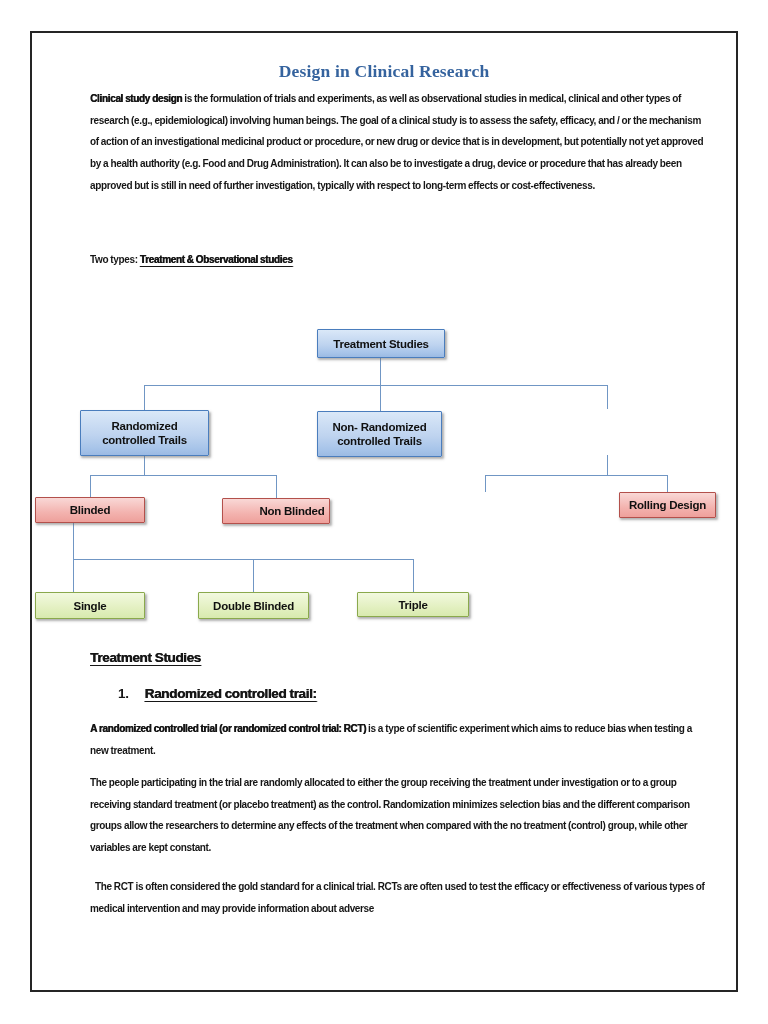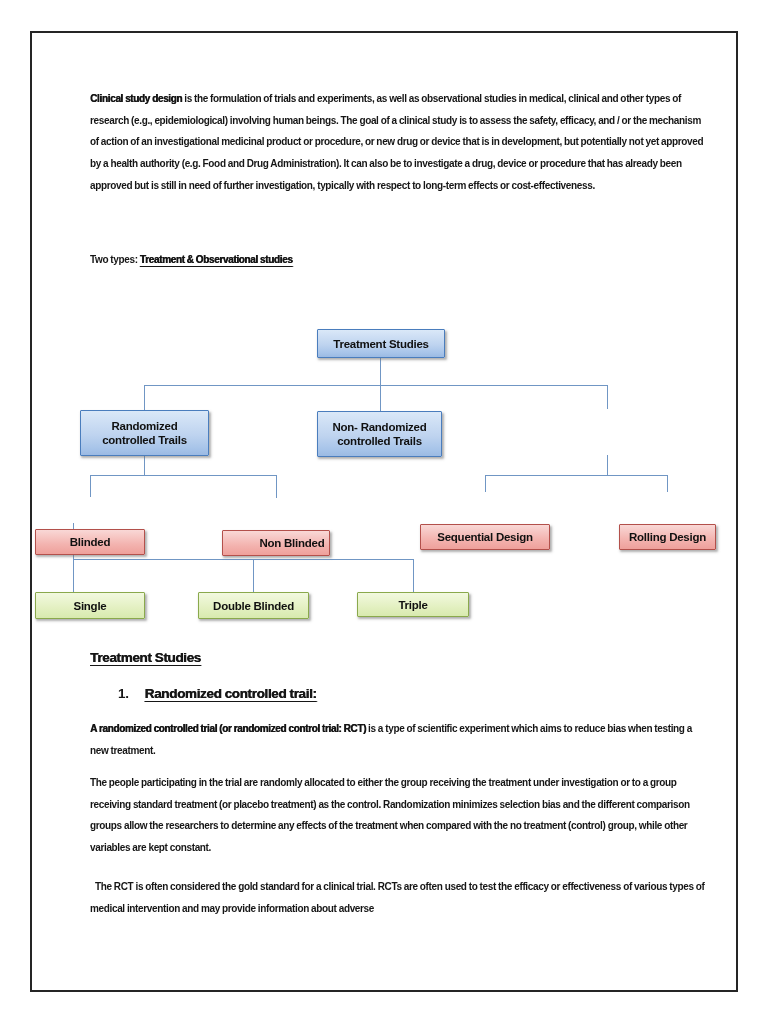--- a/index.html
+++ b/index.html
@@ -37,41 +37,42 @@
   .diagram { left:0; top:269px; width:704px; height:332px; }
   .node {
     position:absolute; box-sizing:border-box;
     display:flex; align-items:center; justify-content:center; text-align:center;
     font-size:11.5px; line-height:14px; font-weight:700; color:#101010;
     letter-spacing:-0.25px; border-radius:1px;
     box-shadow:1.5px 2px 2.5px rgba(110,110,110,0.55);
     padding:1px 3px;
   }
   .n-blue  { background:linear-gradient(#dae8f8 0%, #bed3ef 55%, #a7c4e9 85%, #9bbae3 100%); border:1.5px solid #4a7dbd; }
-  .n-pink  { background:linear-gradient(#f9d8d6 0%, #f3b3af 60%, #eea09b 100%); border:1.5px solid #b3504b;margin-top:32px; }
+  .n-pink  { background:linear-gradient(#f9d8d6 0%, #f3b3af 60%, #eea09b 100%); border:1.5px solid #b3504b; }
   .n-green { background:linear-gradient(#f2f9df 0%, #e3f0c1 60%, #d8eaaf 100%); border:1.5px solid #8aa94c; }
   .cl { position:absolute; background:#7096c4; }
 
   #node-treatment      { left:285px; top:27px;  width:128px; height:29px; }
   #node-randomized     { left:48px;  top:108px; width:129px; height:46px; }
   #node-non-randomized { left:285px; top:109px; width:125px; height:46px; }
   #node-adaptive       { left:512px; top:107px; width:126px; height:46px; }
   #node-blinded        { left:3px;   top:195px; width:110px; height:26px; }
   #node-non-blinded    { left:190px; top:196px; width:108px; height:26px;padding-left:35px; }
   #node-sequential     { left:388px; top:190px; width:130px; height:26px; }
   #node-rolling        { left:587px; top:190px; width:97px;  height:26px; }
   #node-single         { left:3px;   top:290px; width:110px; height:27px; }
   #node-double         { left:166px; top:290px; width:111px; height:27px; }
   #node-triple         { left:325px; top:290px; width:112px; height:25px; }
 </style>
 </head>
 <body>
 
 <div class="page">
 
+  <div class="abs doc-title">Design in Clinical Research</div>
 
   <div class="abs body-text intro"><span class="xb">Clinical study design</span><span> is the formulation of trials and experiments, as well as observational studies in medical, clinical and other types of research (e.g., epidemiological) involving human beings. The goal of a clinical study is to assess the safety, efficacy, and / or the mechanism of action of an investigational medicinal product or procedure, or new drug or device that is in development, but potentially not yet approved by a health authority (e.g. Food and Drug Administration). It can also be to investigate a drug, device or procedure that has already been approved but is still in need of further investigation, typically with respect to long-term effects or cost-effectiveness.</span></div>
 
   <div class="abs body-text two-types"><span>Two types: </span><span class="u xb">Treatment &amp; Observational studies</span></div>
 
   <div class="abs diagram">
 
     <div class="cl" style="left:348px; top:56px;  width:1px;   height:53px;"></div>
     <div class="cl" style="left:112px; top:83px;  width:463px; height:1px;"></div>
     <div class="cl" style="left:112px; top:83px;  width:1px;   height:25px;"></div>
@@ -87,21 +88,20 @@
     <div class="cl" style="left:41px;  top:221px; width:1px;   height:69px;"></div>
     <div class="cl" style="left:41px;  top:257px; width:340px; height:1px;"></div>
     <div class="cl" style="left:221px; top:257px; width:1px;   height:33px;"></div>
     <div class="cl" style="left:381px; top:257px; width:1px;   height:33px;"></div>
 
     <div class="node n-blue" id="node-treatment">Treatment Studies</div>
     <div class="node n-blue" id="node-randomized">Randomized controlled Trails</div>
     <div class="node n-blue" id="node-non-randomized">Non- Randomized controlled Trails</div>
     <div class="node n-pink" id="node-blinded">Blinded</div>
     <div class="node n-pink" id="node-non-blinded">Non Blinded</div>
-    <div class="node n-pink" id="node-sequential">Sequential Design</div>
     <div class="node n-pink" id="node-rolling">Rolling Design</div>
     <div class="node n-green" id="node-single">Single</div>
     <div class="node n-green" id="node-double">Double Blinded</div>
     <div class="node n-green" id="node-triple">Triple</div>
   </div>
 
   <div class="abs body-text sec-heading"><span class="u xb">Treatment Studies</span></div>
 
   <div class="abs body-text list-line">
       <span>1.</span>

